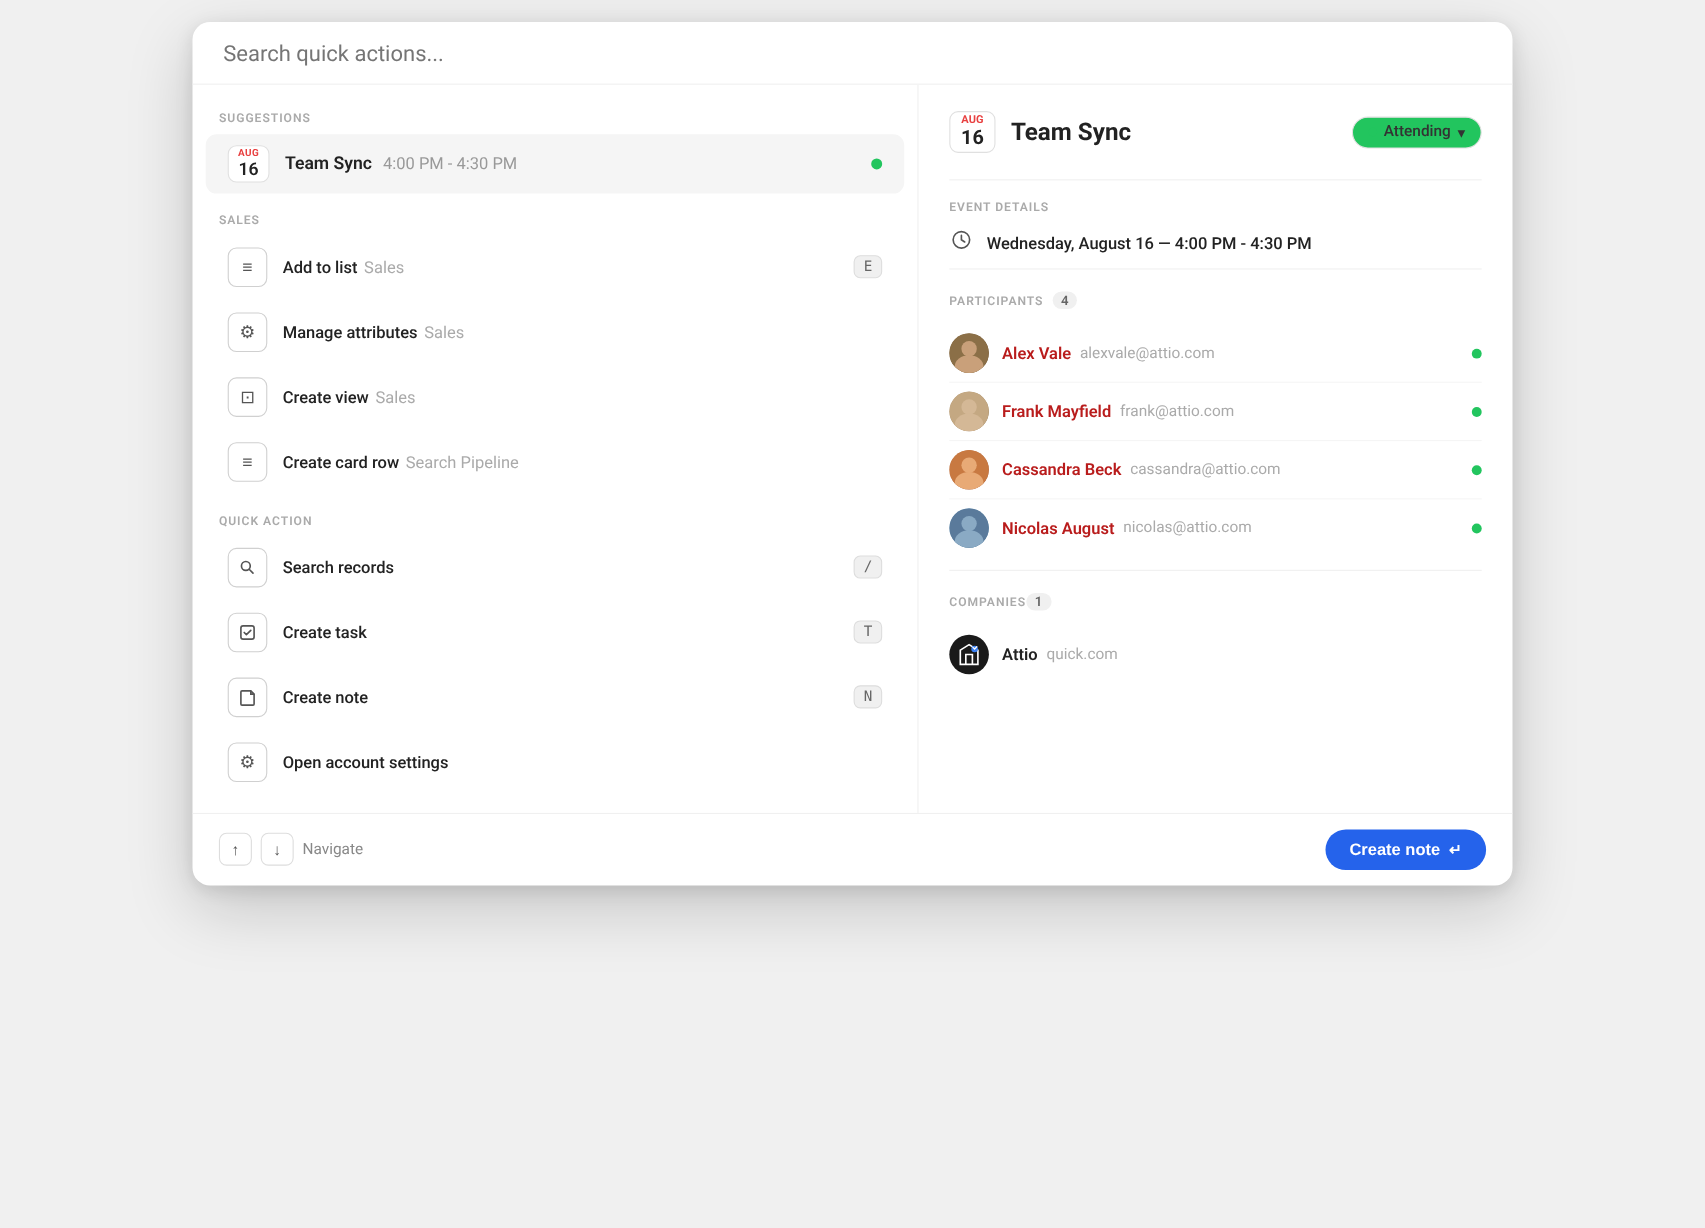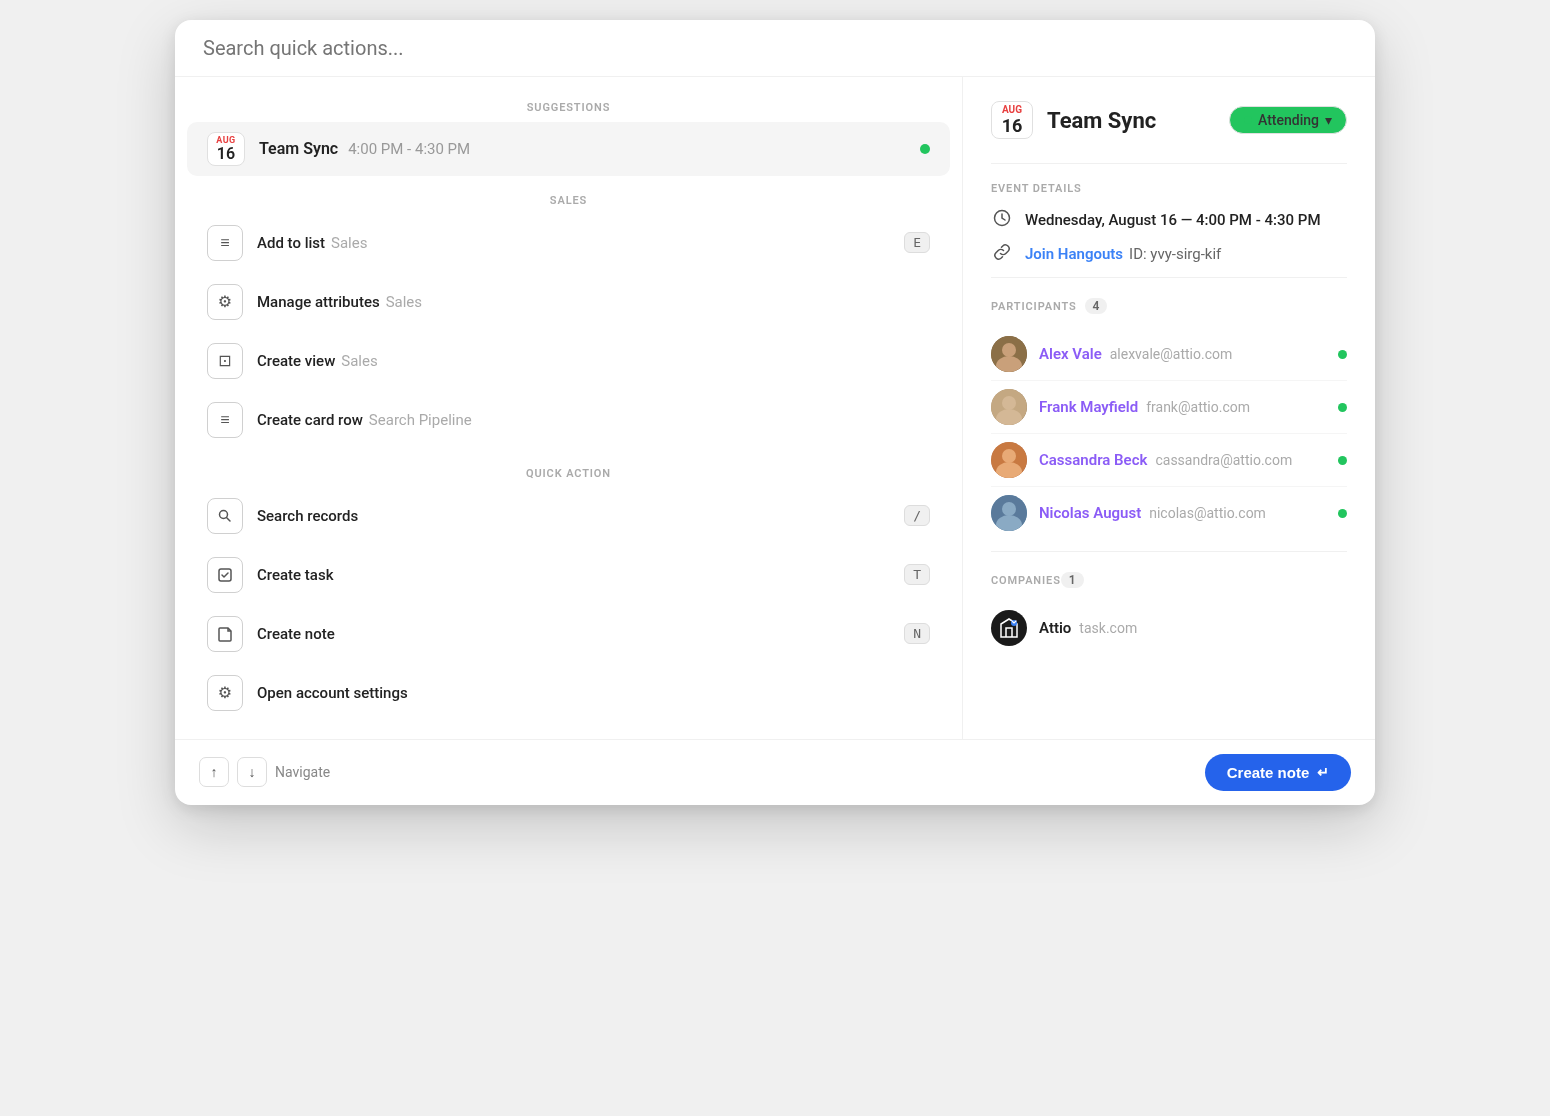--- a/index.html
+++ b/index.html
@@ -54,25 +54,24 @@
     }
 
     .modal-body {
       display: flex;
       flex: 1;
       overflow: hidden;
     }
 
     
     .left-panel {
-      width: 788px;
+      width: 660px;
       border-right: 1px solid #f0f0f0;
       overflow-y: auto;
       padding: 16px 0 16px 0;
-      text-align: center;
     }
 
     .section-label {
       font-size: 11px;
       font-weight: 600;
       letter-spacing: 0.08em;
       color: #aaa;
       padding: 8px 24px 6px 24px;
       text-transform: uppercase;
     }
@@ -347,21 +346,21 @@
       align-items: center;
       justify-content: center;
       font-size: 14px;
       font-weight: 600;
       color: #fff;
     }
 
     .participant-name {
       font-size: 15px;
       font-weight: 600;
-      color: #8b5cf6;
+      color: #b91c1c;
     }
 
     .participant-email {
       font-size: 14px;
       color: #aaa;
       margin-left: 8px;
     }
 
     .participant-status {
       margin-left: auto;
@@ -600,30 +599,20 @@
         <div class="detail-row">
           <span class="detail-icon">
             <svg width="18" height="18" viewBox="0 0 18 18" fill="none">
               <circle cx="9" cy="9" r="7.5" stroke="#555" stroke-width="1.5"></circle>
               <polyline points="9,5 9,9 12,11" stroke="#555" stroke-width="1.5" stroke-linecap="round"></polyline>
             </svg>
           </span>
           <span class="detail-text">Wednesday, August 16 — 4:00 PM - 4:30 PM</span>
         </div>
 
-        <div class="detail-row">
-          <span class="detail-icon">
-            <svg width="18" height="18" viewBox="0 0 18 18" fill="none">
-              <path d="M7.5 10.5a3.75 3.75 0 005.3 0l2.25-2.25a3.75 3.75 0 00-5.3-5.3L8.5 4.2" stroke="#555" stroke-width="1.5" stroke-linecap="round"></path>
-              <path d="M10.5 7.5a3.75 3.75 0 00-5.3 0L2.95 9.75a3.75 3.75 0 005.3 5.3l1.24-1.24" stroke="#555" stroke-width="1.5" stroke-linecap="round"></path>
-            </svg>
-          </span>
-          <a class="hangouts-link">Join Hangouts</a>
-          <span class="hangouts-id">ID: yvy-sirg-kif</span>
-        </div>
 
 
         <hr class="divider" style="margin-top:8px;">
 
         <div class="participants-section">
           <div class="participants-header">
             <span class="participants-label">PARTICIPANTS</span>
             <span class="count-badge">4</span>
           </div>
 
@@ -691,21 +680,21 @@
           <div class="company-row">
             <div class="company-logo">
               <svg width="24" height="24" viewBox="0 0 24 24">
                   <path d="M12 3L4 8v13h16V8L12 3z" fill="none" stroke="white" stroke-width="1.5"></path>
                   <path d="M9 21V12h6v9" stroke="white" stroke-width="1.5" fill="none"></path>
                   <circle cx="17" cy="7" r="3" fill="#3b82f6"></circle>
                   <path d="M15.5 5.5L17 7l2-2" stroke="white" stroke-width="1.2" stroke-linecap="round" fill="none"></path>
                 </svg>
             </div>
             <span class="company-name">Attio</span>
-            <span class="company-domain">task.com</span>
+            <span class="company-domain">quick.com</span>
           </div>
         </div>
 
       </div>
     </div>
 
     <div class="modal-footer">
       <div class="navigate-controls">
         <button class="nav-arrow">↑</button>
         <button class="nav-arrow">↓</button>

